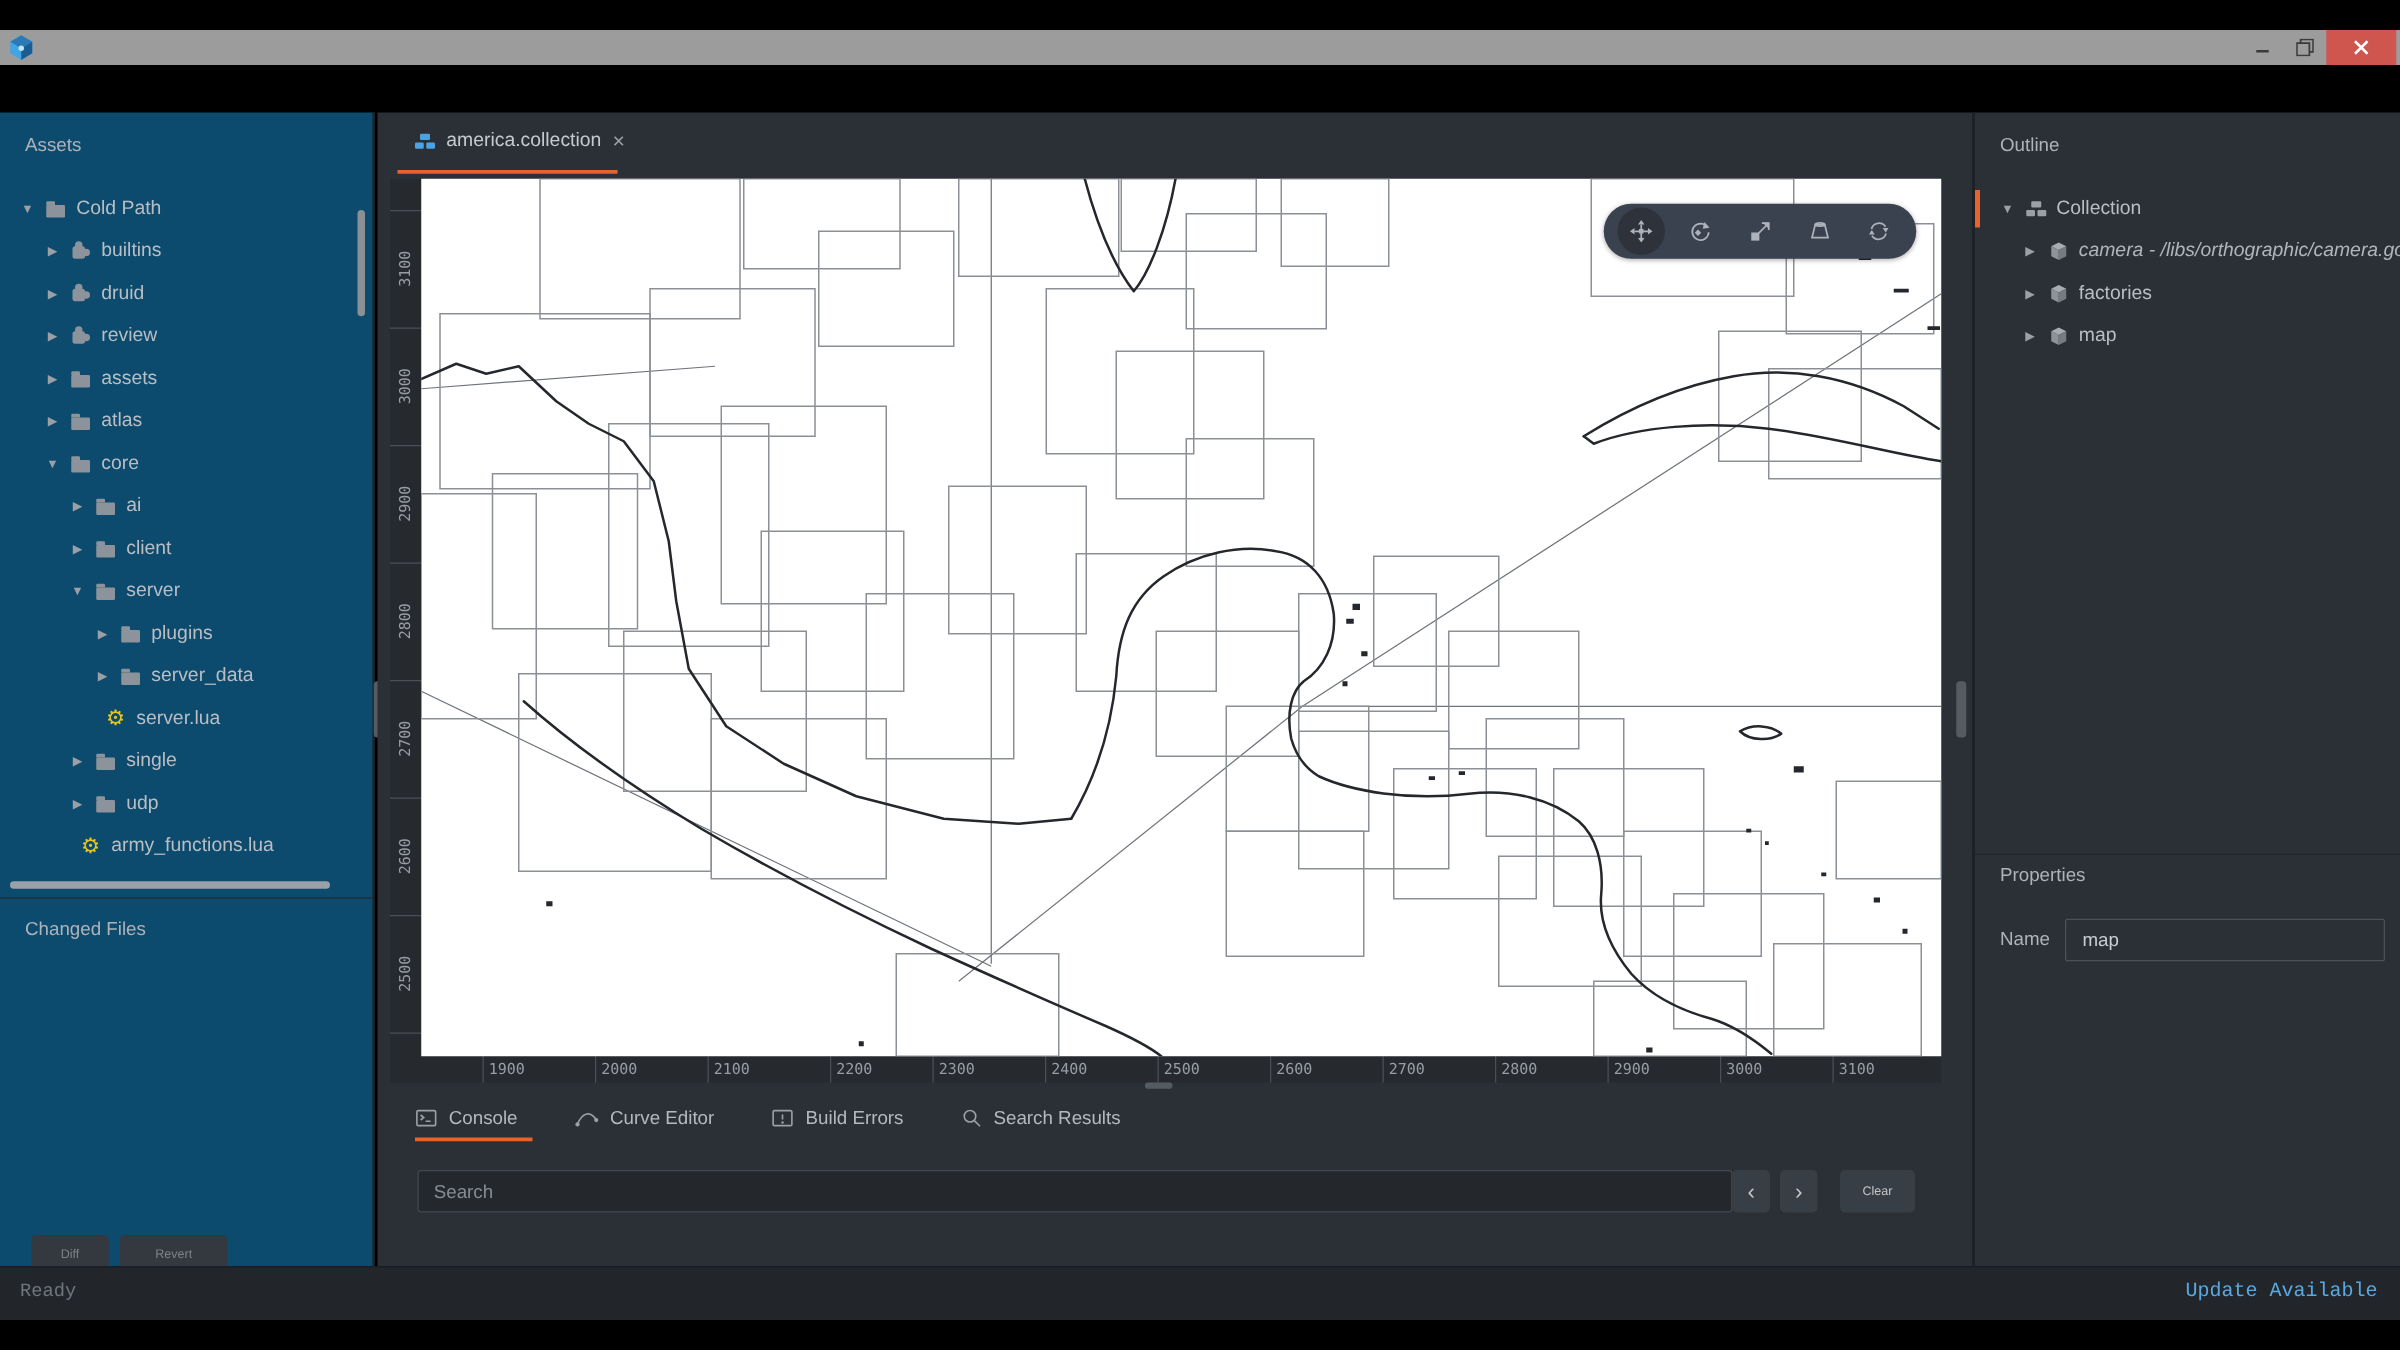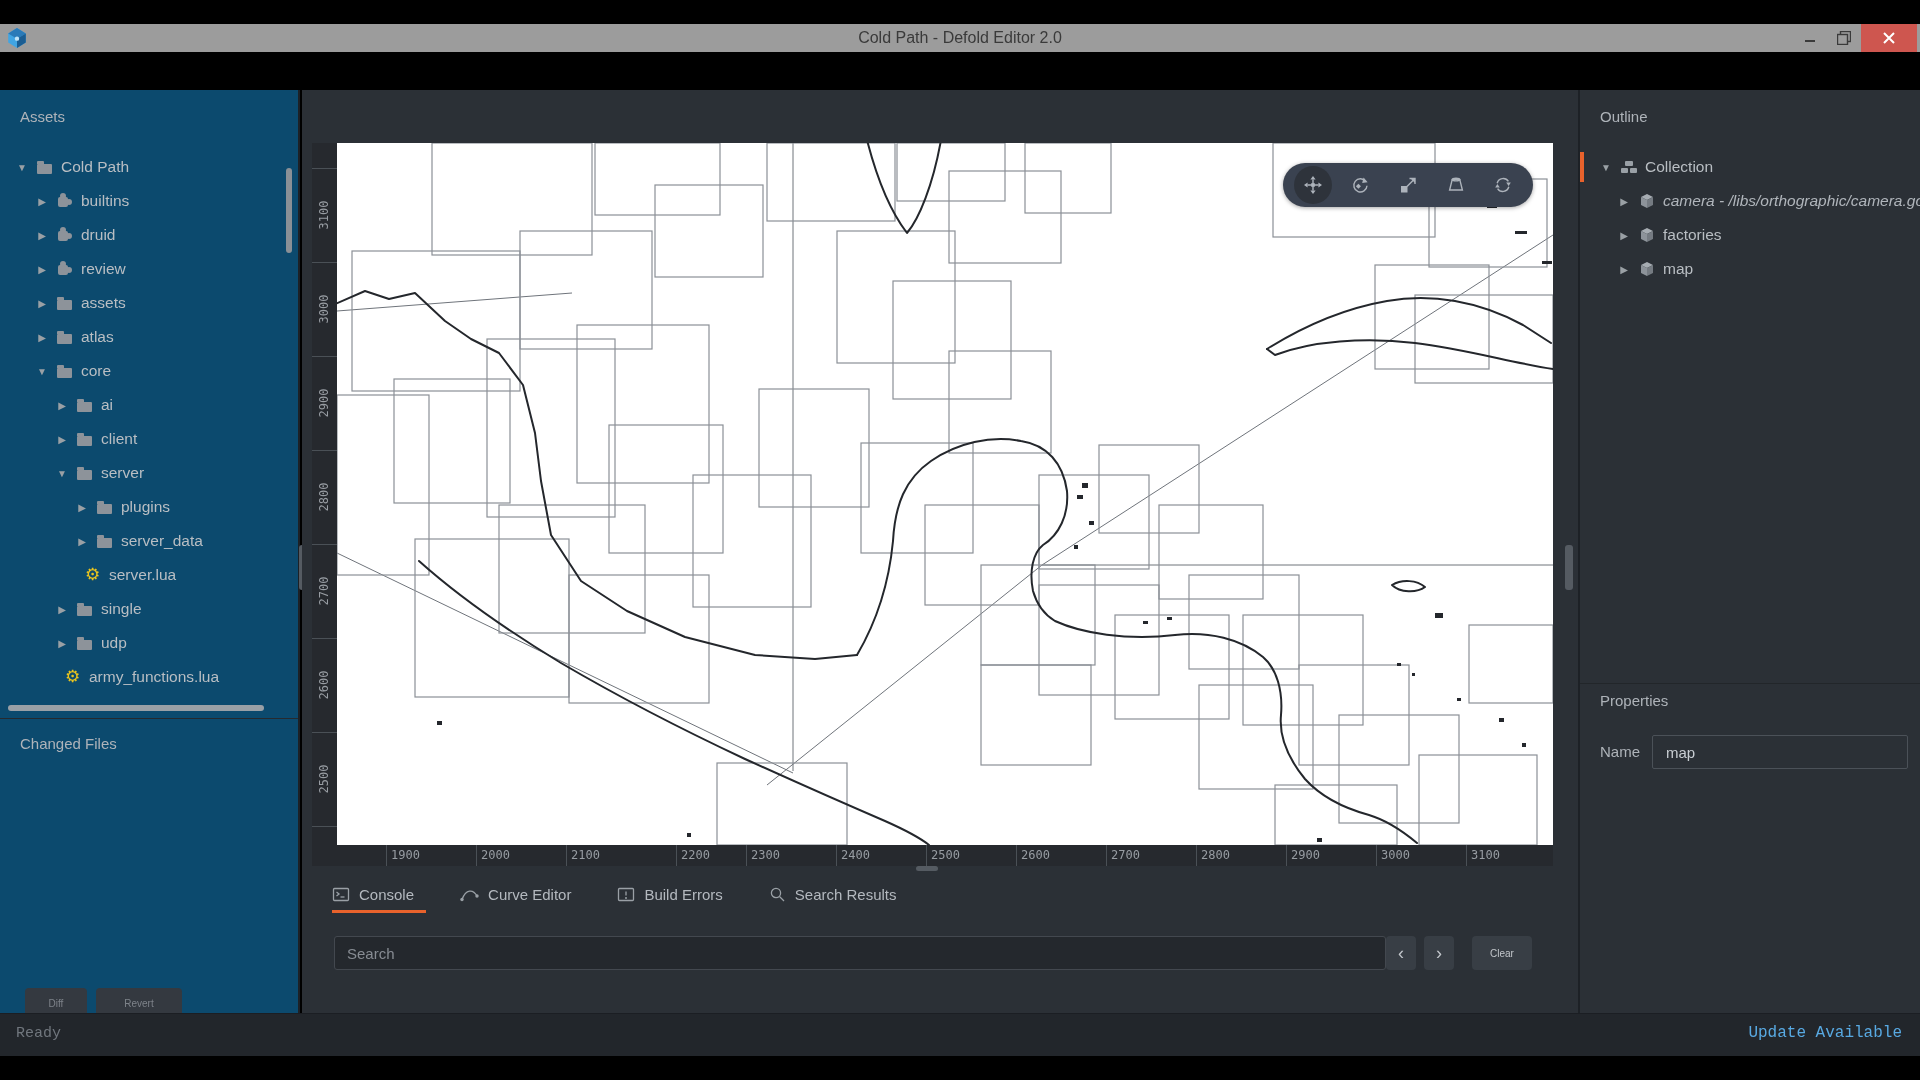--- a/index.html
+++ b/index.html
@@ -94,21 +94,20 @@
   input{font-family:"Liberation Sans",sans-serif;}
   .name-input{background:#2b3036;border:1px solid #4b5158;border-radius:2px;color:#c9ced3;font-size:15px;padding:0 13px;outline:none;}
   svg{display:block;}
 </style>
 </head>
 <body>
 
 <div id="app">
 
   <div id="titlebar" class="abs">
-    <span id="win-title">Cold Path - Defold Editor 2.0</span>
     <span id="logo">
       <svg width="22" height="22" viewBox="0 0 20 20">
         <path d="M10 1 L18 5.8 V14.2 L10 19 L2 14.2 V5.8 Z" fill="#41a5e3"></path>
         <path d="M10 1 L18 5.8 L10 10.6 L2 5.8 Z" fill="#2a7ab8"></path>
         <path d="M10 10.6 L18 5.8 V14.2 L10 19 Z" fill="#1b5d92"></path>
         <circle cx="10" cy="10.6" r="2" fill="#bfe3f7"></circle>
       </svg>
     </span>
     <span id="btn-min" class="winbtn">
       <svg width="12" height="10" viewBox="0 0 12 10">
@@ -247,20 +246,28 @@
 
     <div class="panel-title abs" style="left:20px;top:645px;">Changed Files</div>
     <div class="btn abs" style="left:25px;top:898px;width:62px;height:30px;">Diff</div>
     <div class="btn abs" style="left:96px;top:898px;width:86px;height:30px;">Revert</div>
   </div>
 
   <div class="handle abs" style="left:299px;top:545px;width:8px;height:45px;"></div>
 
   <div id="center" class="abs">
 
+    <div id="tabbar" class="abs">
+      <div class="tab">
+        <span class="icon-bricks blue"></span>
+        <span>america.collection</span>
+        <span class="tab-close">×</span>
+      </div>
+      <div class="tab-underline" style="width:176px;"></div>
+    </div>
 
     <div id="vruler" class="abs">
       <span class="rlabel vtick" style="top:65px;">3100</span>
       <span class="rlabel vtick" style="top:159px;">3000</span>
       <span class="rlabel vtick" style="top:253px;">2900</span>
       <span class="rlabel vtick" style="top:347px;">2800</span>
       <span class="rlabel vtick" style="top:441px;">2700</span>
       <span class="rlabel vtick" style="top:535px;">2600</span>
       <span class="rlabel vtick" style="top:629px;">2500</span>
       <span class="vtline" style="top:25px;"></span>
@@ -270,21 +277,21 @@
       <span class="vtline" style="top:401px;"></span>
         <span class="vtline" style="top:495px;"></span>
       <span class="vtline" style="top:589px;"></span>
         <span class="vtline" style="top:683px;"></span>
     </div>
 
     <div id="hruler" class="abs">
       <span class="rlabel htick" style="left:74px;">1900</span>
       <span class="rlabel htick" style="left:164px;">2000</span>
       <span class="rlabel htick" style="left:254px;">2100</span>
-      <span class="rlabel htick" style="left:364px;">2200</span>
+      <span class="rlabel htick" style="left:352px;">2200</span>
       <span class="rlabel htick" style="left:434px;">2300</span>
       <span class="rlabel htick" style="left:524px;">2400</span>
       <span class="rlabel htick" style="left:614px;">2500</span>
       <span class="rlabel htick" style="left:704px;">2600</span>
       <span class="rlabel htick" style="left:794px;">2700</span>
       <span class="rlabel htick" style="left:884px;">2800</span>
       <span class="rlabel htick" style="left:974px;">2900</span>
       <span class="rlabel htick" style="left:1064px;">3000</span>
       <span class="rlabel htick" style="left:1154px;">3100</span>
     </div>

